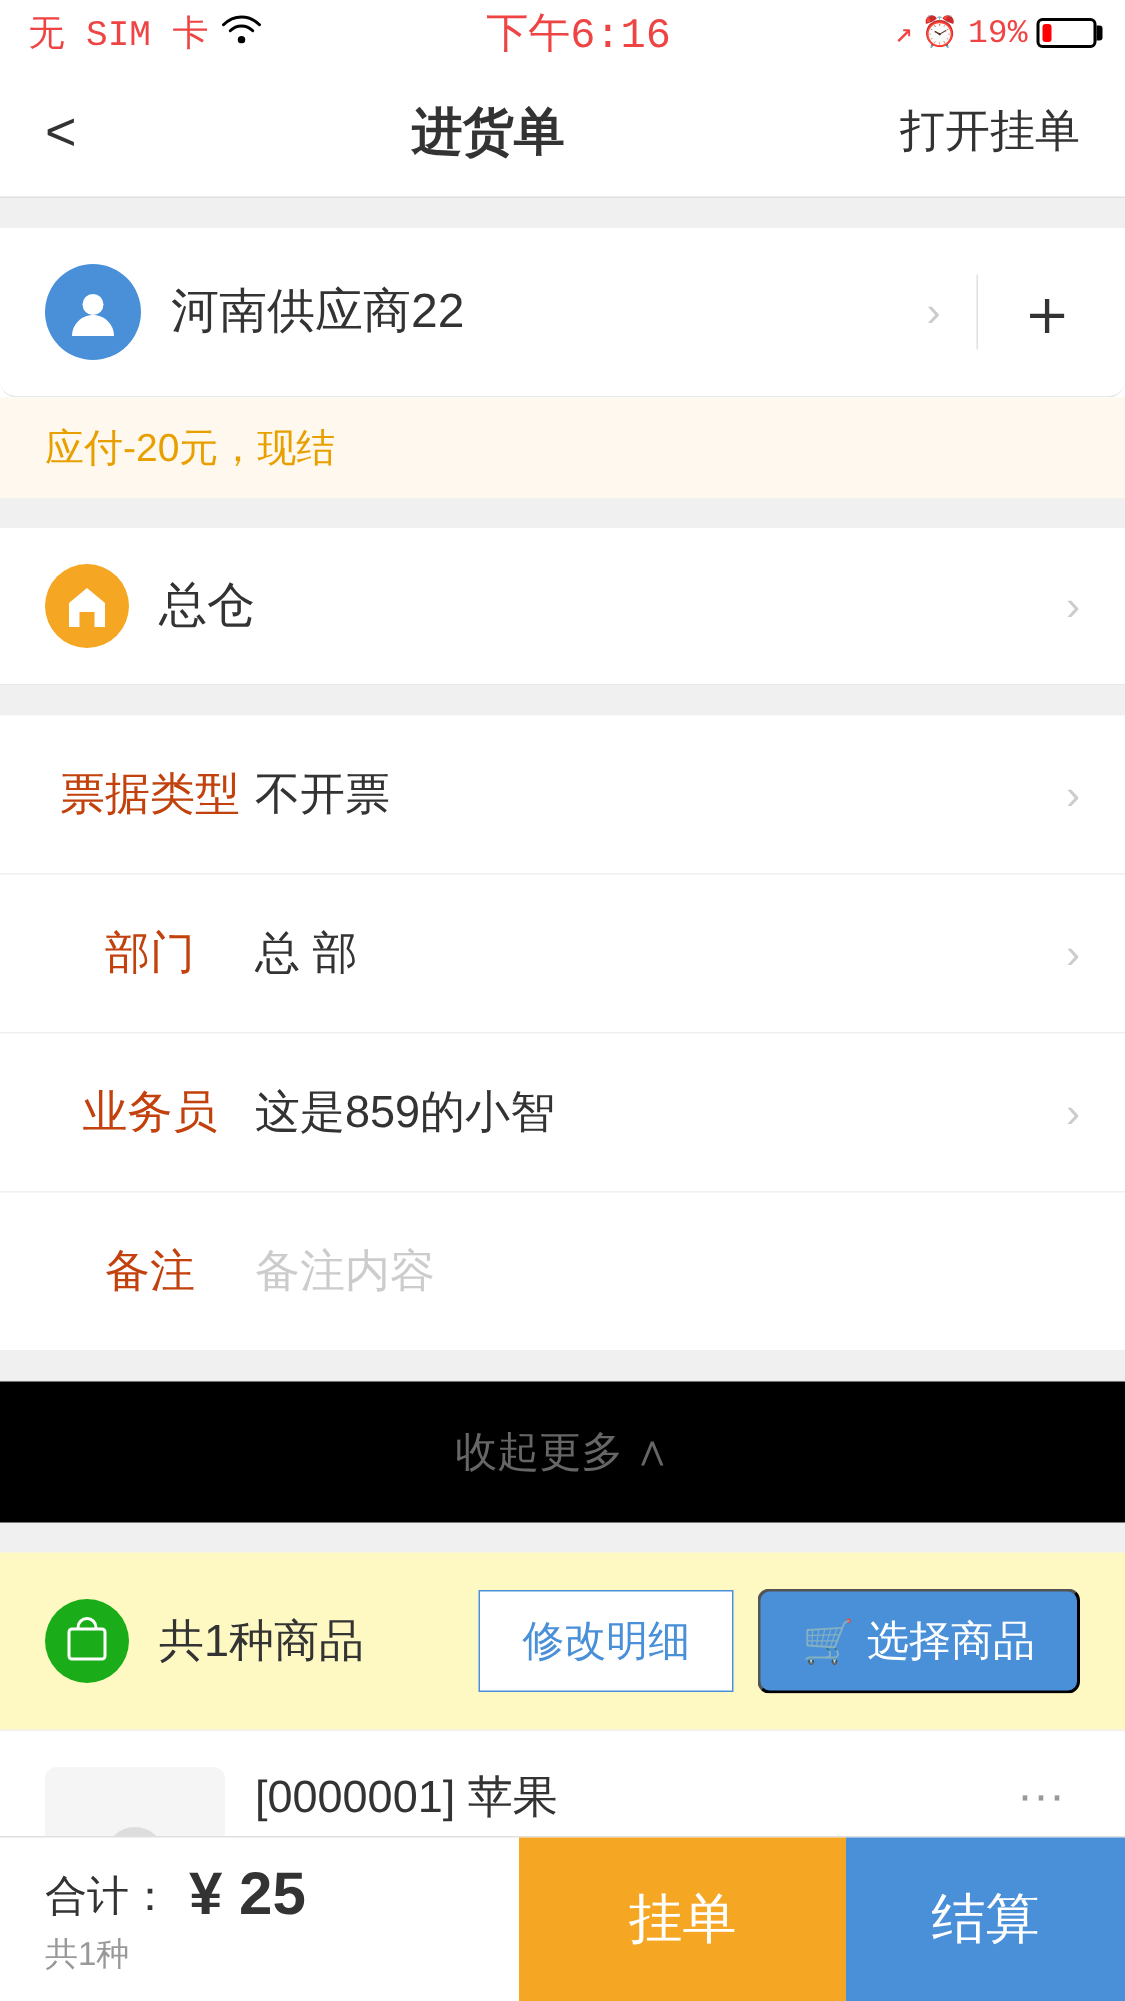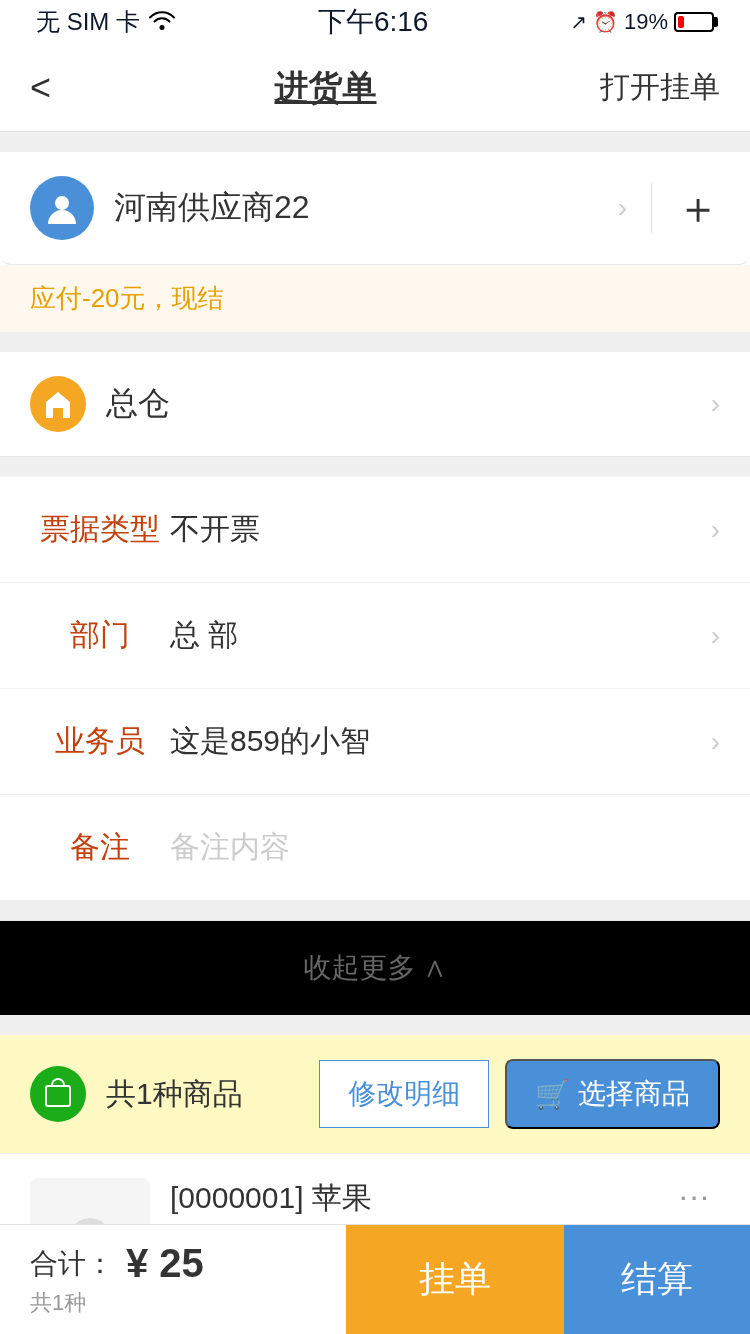--- a/index.html
+++ b/index.html
@@ -14,23 +14,24 @@
     }
 
     
     .status-bar {
       width: 750px;
       height: 44px;
       background: #fff;
       display: flex;
       align-items: center;
       justify-content: space-between;
-      padding: 0 36px;
+      padding: 0 19px;
       font-size: 24px;
-      color: #0f172a;
+      color: #ef4444;
+      font-family: Liberation Mono, monospace;
     }
     .status-left { display: flex; align-items: center; gap: 8px; }
     .status-center { font-size: 28px; font-weight: 500; }
     .status-right { display: flex; align-items: center; gap: 6px; font-size: 22px; }
     .battery-icon {
       width: 40px; height: 20px; border: 2px solid #000; border-radius: 4px;
       position: relative; display: inline-flex; align-items: center; padding: 2px;
     }
     .battery-icon::after {
       content: '';
@@ -58,21 +59,20 @@
     }
     .nav-back {
       font-size: 36px;
       color: #333;
       cursor: pointer;
     }
     .nav-title {
       font-size: 34px;
       font-weight: 600;
       color: #333;
-      text-decoration: underline;
     }
     .nav-action {
       font-size: 30px;
       color: #333;
       cursor: pointer;
     }
 
     
     .section-gap {
       height: 20px;

